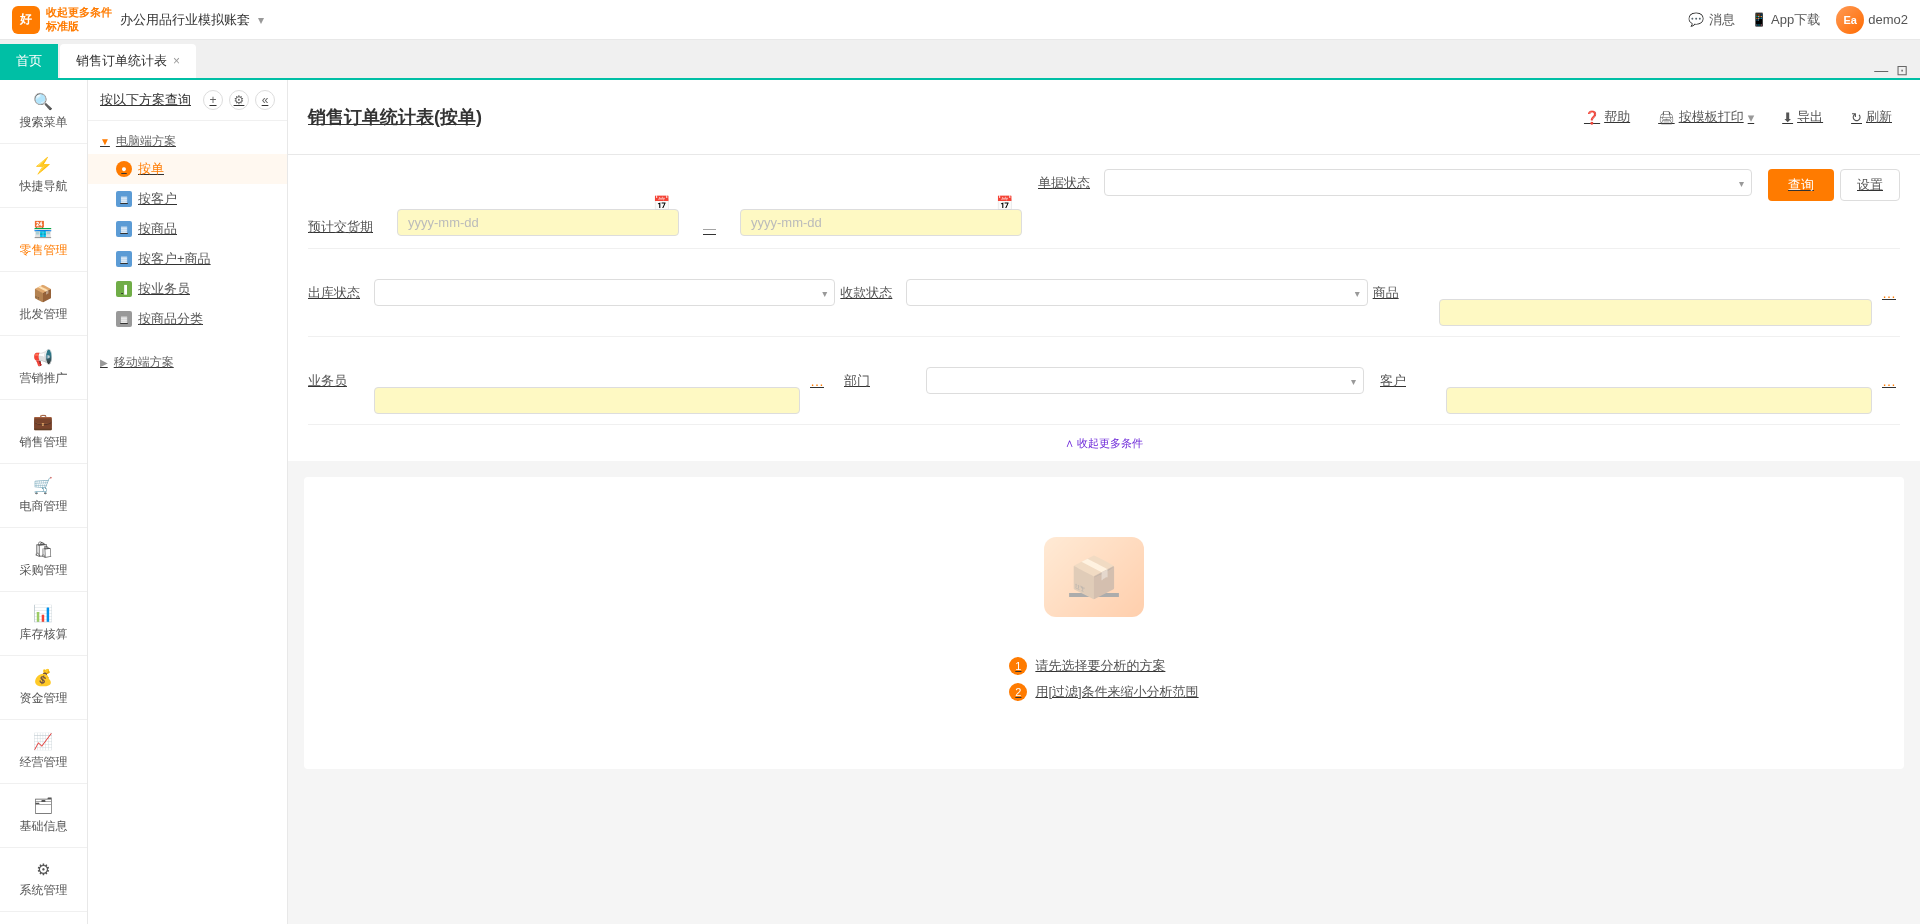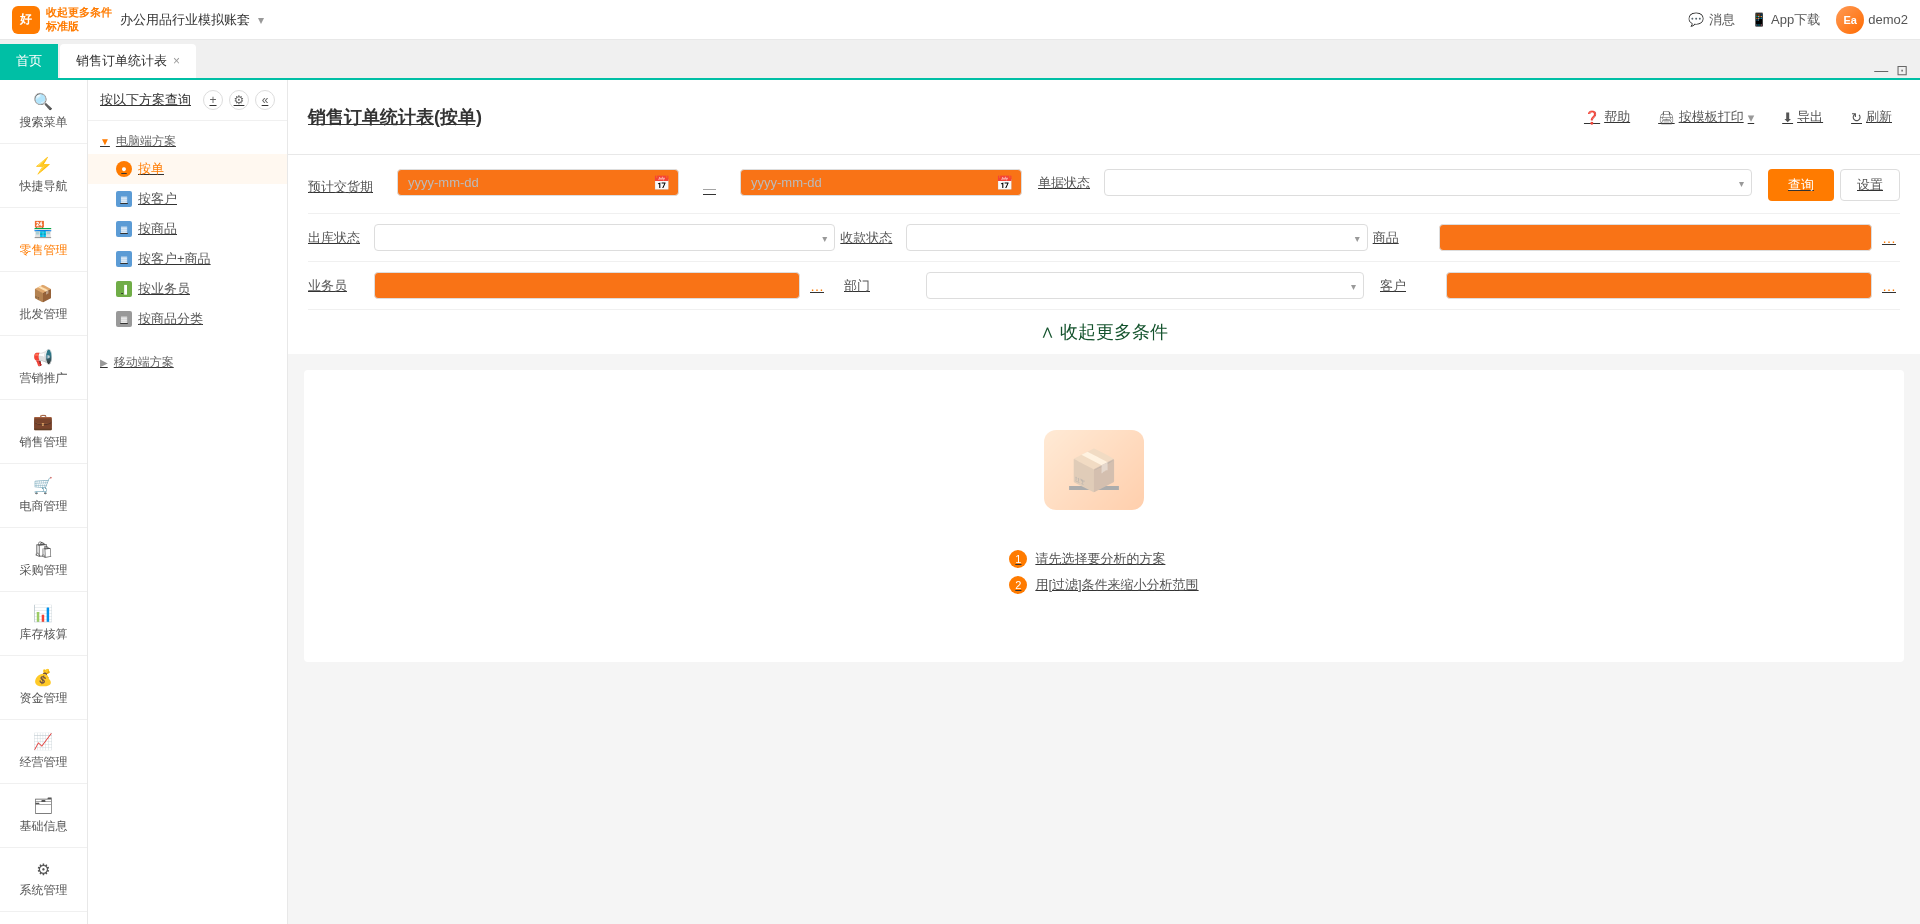--- a/index.html
+++ b/index.html
@@ -58,41 +58,41 @@
     .main-area { flex: 1; overflow-y: auto; background: #f5f5f5; }
 
     
     .page-header { background: #fff; padding: 24px 20px; border-bottom: 1px solid #e8e8e8; display: flex; align-items: center; justify-content: space-between; }
     .page-title { font-size: 18px; font-weight: bold; color: #333; }
     .page-header-actions { display: flex; align-items: center; gap: 12px; }
     .header-action-btn { display: flex; align-items: center; gap: 4px; color: #555; font-size: 13px; cursor: pointer; padding: 4px 8px; border-radius: 4px; }
     .filter-label { font-size: 13px; color: #555; white-space: nowrap; min-width: 60px; }
     .date-shortcut { padding: 2px 8px; font-size: 12px; color: #555; cursor: pointer; border-radius: 3px; }
     .date-shortcut.active { background: #ff7b00; color: #fff; border-radius: 12px; }
-    .filter-input { border: 1px solid #ddd; border-radius: 4px; padding: 5px 10px; font-size: 13px; color: #333; outline: none; flex: 1; background: #f97316; }
+    .filter-input { border: 1px solid #ddd; border-radius: 4px; padding: 5px 10px; font-size: 13px; color: #333; outline: none; flex: 1; background: #fef9c3; margin-top: 40px; }
     .filter-input::placeholder { color: #bbb; }
     .filter-select { border: 1px solid #ddd; border-radius: 4px; padding: 5px 10px; font-size: 13px; color: #333; outline: none; background: #fff; flex: 1; appearance: none; cursor: pointer; }
     .date-input-wrapper { position: relative; flex: 1; }
     .date-input-wrapper input { width: 100%; border: 1px solid #ddd; border-radius: 4px; padding: 5px 28px 5px 10px; font-size: 13px; color: #333; outline: none; }
     .date-input-wrapper input::placeholder { color: #bbb; }
     .date-icon { position: absolute; right: 8px; top: 50%; transform: translateY(-50%); color: #ff7b00; font-size: 14px; cursor: pointer; }
     .filter-separator { color: #999; }
     .filter-select-wrapper { position: relative; flex: 1; }
     .filter-select-wrapper select { width: 100%; border: 1px solid #ddd; border-radius: 4px; padding: 5px 28px 5px 10px; font-size: 13px; color: #333; outline: none; background: #fff; appearance: none; cursor: pointer; }
     .select-arrow { position: absolute; right: 8px; top: 50%; transform: translateY(-50%); color: #999; font-size: 10px; pointer-events: none; }
     .filter-dots-btn { color: #ff7b00; font-size: 14px; cursor: pointer; padding: 0 4px; }
 
     
     .query-btn { background: #ff7b00; color: #fff; border: none; border-radius: 4px; padding: 6px 20px; font-size: 13px; cursor: pointer; }
     .settings-btn { background: #fff; color: #555; border: 1px solid #ddd; border-radius: 4px; padding: 6px 16px; font-size: 13px; cursor: pointer; }
     .btn-group { display: flex; flex-direction: row; gap: 6px; margin-left: auto; }
 
     
     .collapse-bar { text-align: center; padding: 10px; background: #fff; margin-top: 0; }
-    .collapse-btn { display: inline-flex; align-items: center; gap: 4px; color: #14532d; font-size: 18px; cursor: pointer; }
+    .collapse-btn { display: inline-flex; align-items: center; gap: 4px; color: #6d28d9; font-size: 11px; cursor: pointer; }
 
     
     .empty-state { display: flex; flex-direction: column; align-items: center; justify-content: center; padding: 60px 20px; background: #fff; margin: 16px; border-radius: 4px; }
     .empty-icon { width: 120px; height: 100px; position: relative; margin-bottom: 20px; }
     .empty-icon-img { width: 100px; height: 80px; background: linear-gradient(135deg, #ffcc99 0%, #ffaa66 50%, #ff8833 100%); border-radius: 12px; opacity: 0.4; display: flex; align-items: center; justify-content: center; font-size: 40px; }
     .empty-tips { text-align: left; }
     .empty-tip { display: flex; align-items: flex-start; gap: 8px; margin-bottom: 8px; font-size: 13px; color: #555; }
     .tip-num { width: 18px; height: 18px; border-radius: 50%; background: #ff7b00; color: #fff; font-size: 11px; display: flex; align-items: center; justify-content: center; flex-shrink: 0; }
 
     

